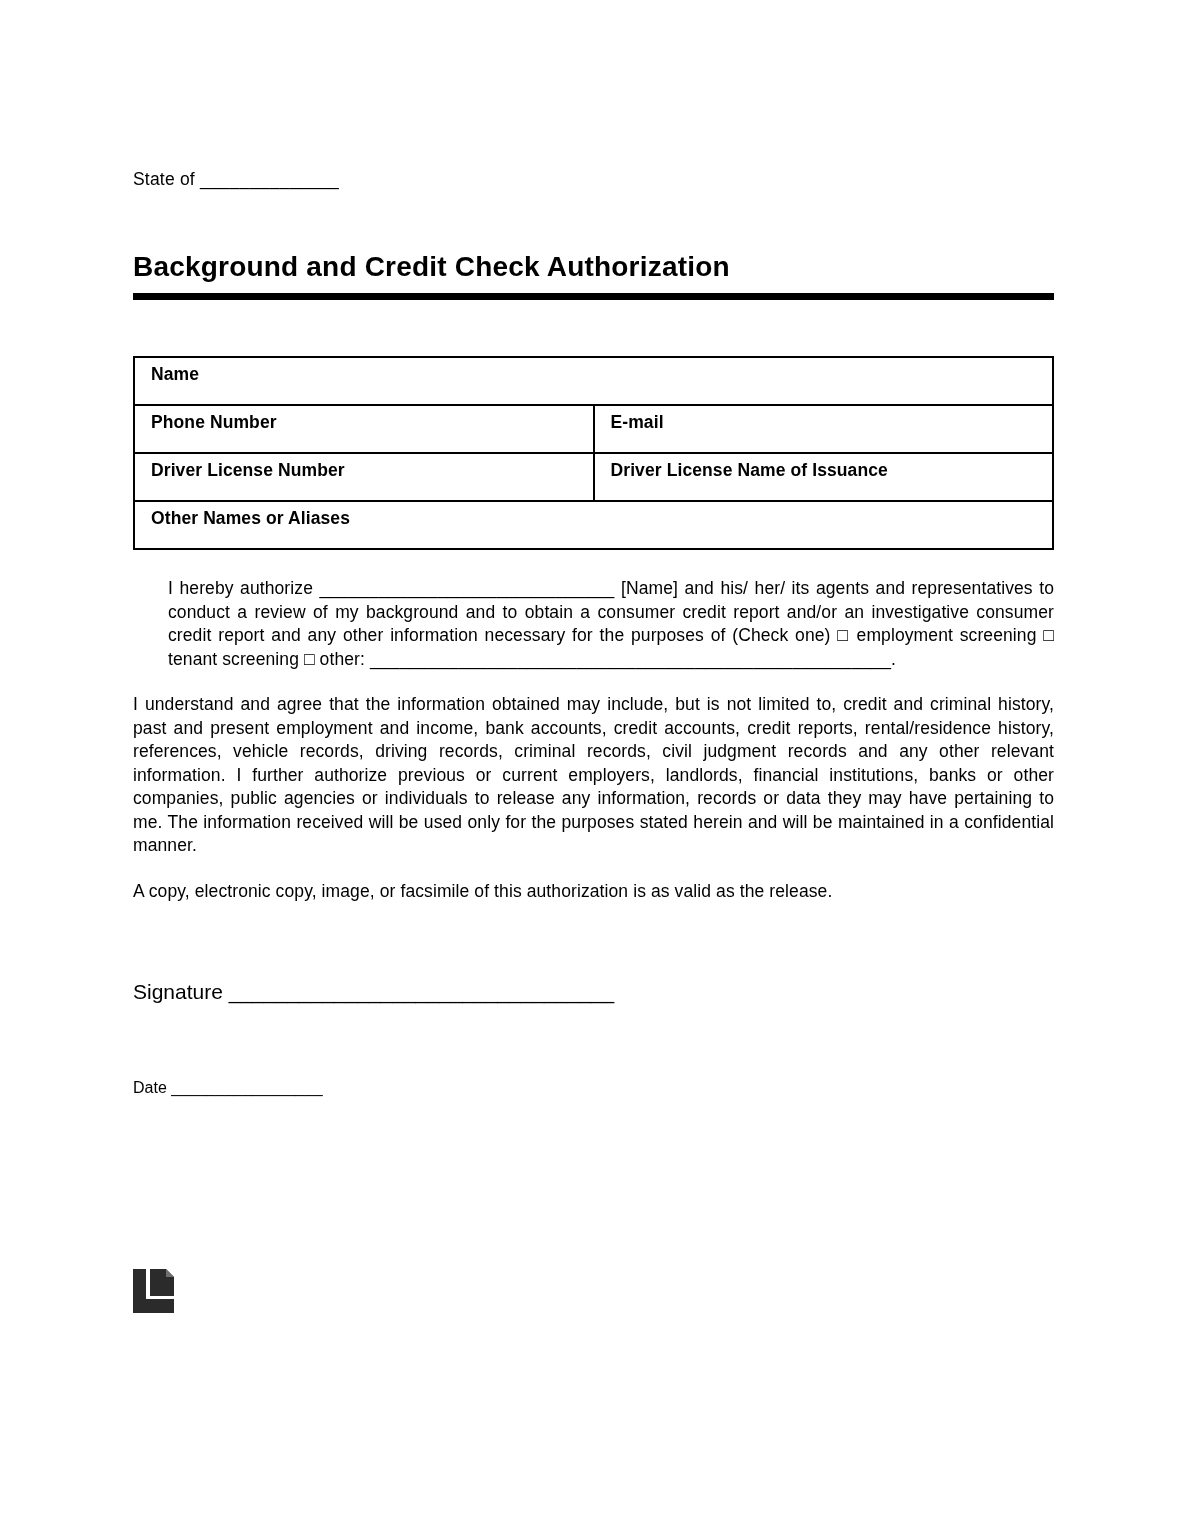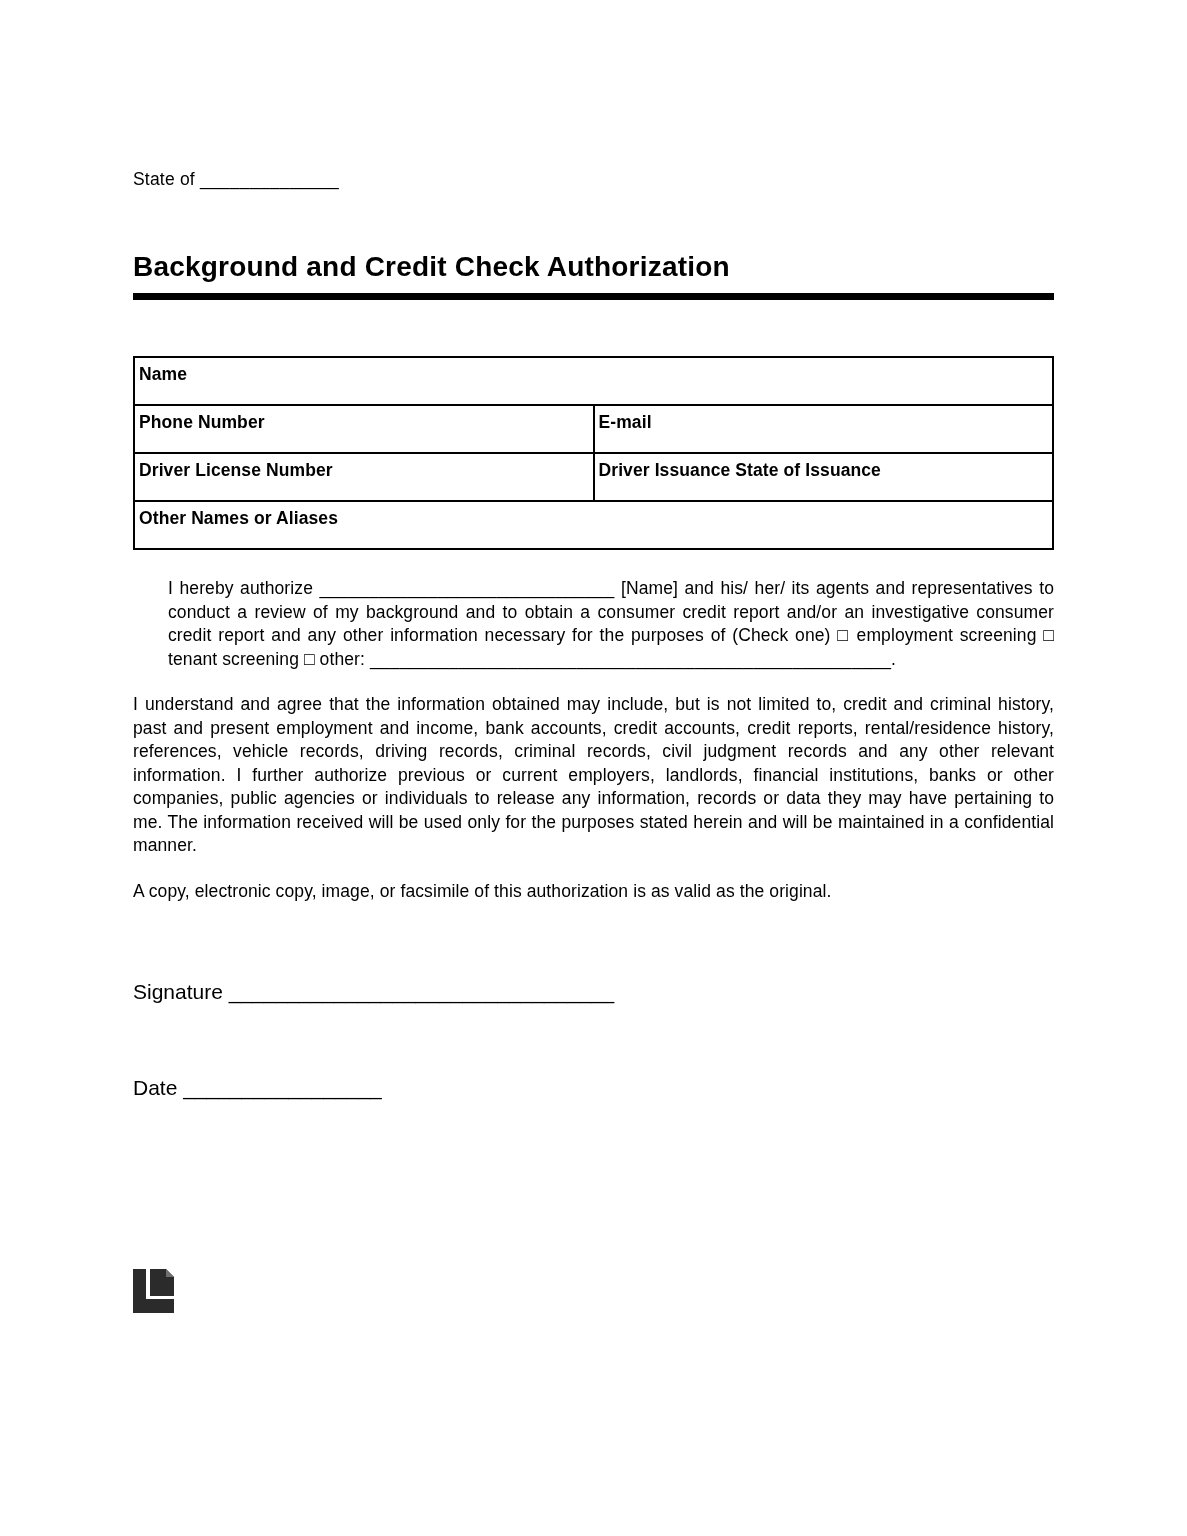--- a/index.html
+++ b/index.html
@@ -34,42 +34,42 @@
   table.applicant-table {
     margin-top: 56px;
     width: 100%;
     border-collapse: collapse;
     table-layout: fixed;
   }
   table.applicant-table td {
     border: 2px solid #000000;
     height: 48px;
     vertical-align: top;
-    padding: 6px 4px;
+    padding: 6px 16px;
     font-size: 17.5px;
     font-weight: bold;
     letter-spacing: 0.1px;
   }
   .body-copy p {
     font-size: 17.5px;
     line-height: 23.5px;
     text-align: justify;
     letter-spacing: 0.1px;
   }
   .body-copy p.para-1 { margin-top: 27px; margin-left: 35px; }
   .body-copy p + p { margin-top: 22px; }
   .signature-line {
     margin-top: 77px;
     font-size: 21px;
     line-height: 23.5px;
     white-space: nowrap;
   }
   .date-line {
     margin-top: 72px;
-    font-size: 21px;
+    font-size: 16px;
     line-height: 23.5px;
     white-space: nowrap;
   }
   .brand-logo {
     margin-top: 170px;
     width: 41px;
     height: 44px;
     display: block;
   }
 </style>
@@ -85,32 +85,32 @@
   <tbody>
     <tr>
       <td colspan="2"><span>Name</span></td>
     </tr>
     <tr>
       <td><span>Phone Number</span></td>
       <td><span>E-mail</span></td>
     </tr>
     <tr>
       <td><span>Driver License Number</span></td>
-      <td><span>Driver Issuance State of Issuance</span></td>
+      <td><span>Driver License Name of Issuance</span></td>
     </tr>
     <tr>
       <td colspan="2"><span>Other Names or Aliases</span></td>
     </tr>
   </tbody>
 </table>
 
 <div class="body-copy">
   <p class="para-1">I hereby authorize ______________________________ [Name] and his/ her/ its agents and representatives to conduct a review of my background and to obtain a consumer credit report and/or an investigative consumer credit report and any other information necessary for the purposes of (Check one) □ employment screening □ tenant screening □ other: _____________________________________________________.</p>
   <p>I understand and agree that the information obtained may include, but is not limited to, credit and criminal history, past and present employment and income, bank accounts, credit accounts, credit reports, rental/residence history, references, vehicle records, driving records, criminal records, civil judgment records and any other relevant information. I further authorize previous or current employers, landlords, financial institutions, banks or other companies, public agencies or individuals to release any information, records or data they may have pertaining to me. The information received will be used only for the purposes stated herein and will be maintained in a confidential manner.</p>
-  <p>A copy, electronic copy, image, or facsimile of this authorization is as valid as the original.</p>
+  <p>A copy, electronic copy, image, or facsimile of this authorization is as valid as the release.</p>
 </div>
 
 <div class="signature-line"><span>Signature</span> <span>_________________________________</span></div>
 
 <div class="date-line"><span>Date</span> <span>_________________</span></div>
 
 <svg class="brand-logo" viewBox="0 0 41 44" xmlns="http://www.w3.org/2000/svg" aria-hidden="true">
   <path d="M0 0 H13 V30 H41 V44 H0 Z" fill="#2b2b2b"></path>
   <path d="M17 0 H33 L41 8 V27 H17 Z" fill="#2b2b2b"></path>
   <path d="M33 0 L41 8 H33 Z" fill="#6e6e6e"></path>

